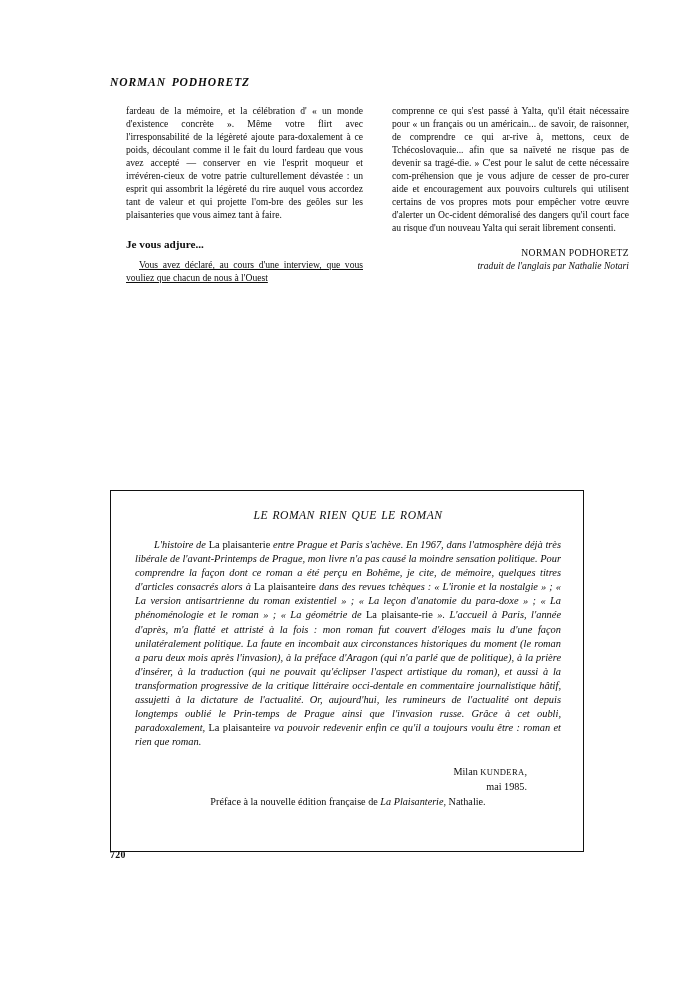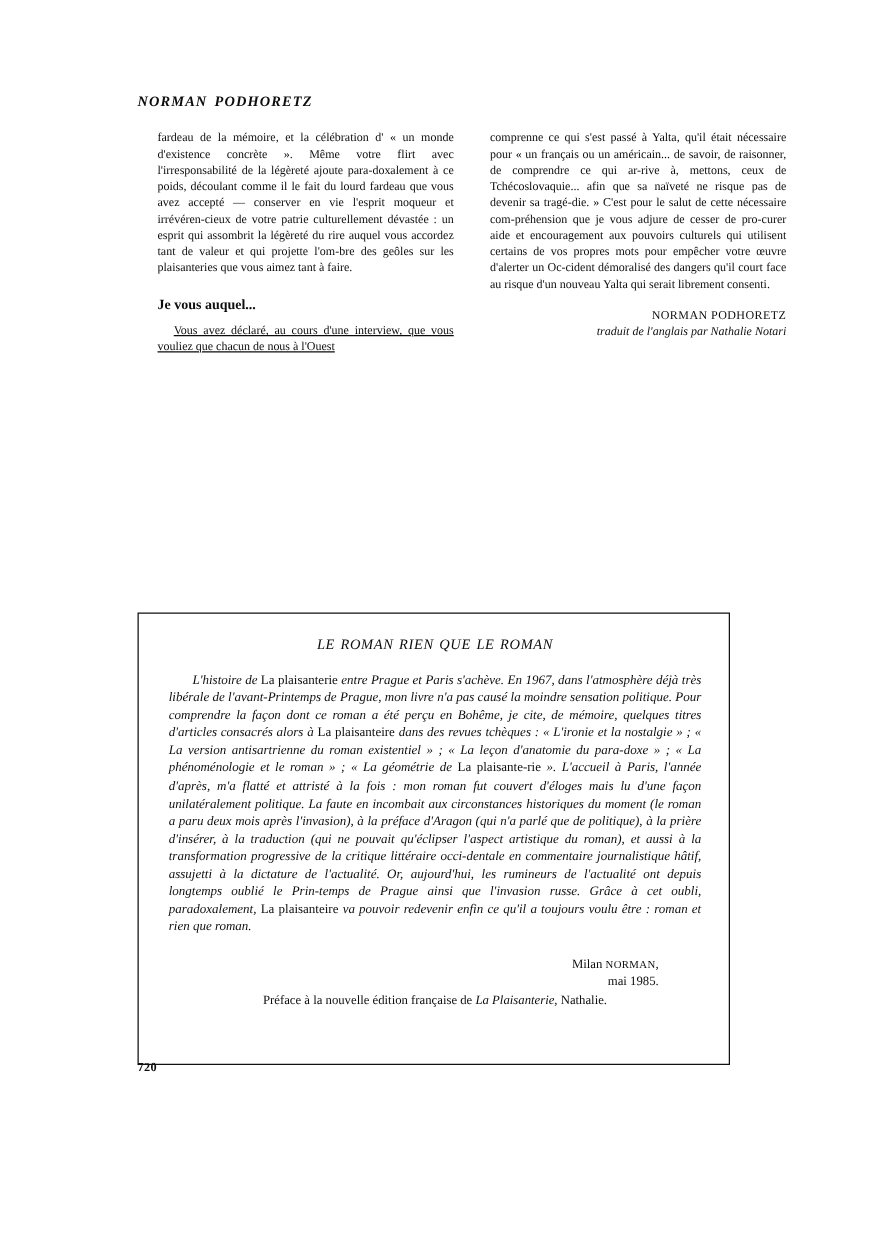--- a/index.html
+++ b/index.html
@@ -152,40 +152,40 @@
 <body>
 
 <div class="page">
 
   <div class="running-head">NORMAN PODHORETZ</div>
 
   <div class="columns">
 
     <div class="col">
       <p>fardeau de la mémoire, et la célébration d' « un monde d'existence concrète ». Même votre flirt avec l'irresponsabilité de la légèreté ajoute para-doxalement à ce poids, découlant comme il le fait du lourd fardeau que vous avez accepté — conserver en vie l'esprit moqueur et irrévéren-cieux de votre patrie culturellement dévastée : un esprit qui assombrit la légèreté du rire auquel vous accordez tant de valeur et qui projette l'om-bre des geôles sur les plaisanteries que vous aimez tant à faire.</p>
-      <h2 class="subhead">Je vous auquel...</h2>
+      <h2 class="subhead">Je vous adjure...</h2>
       <p class="indent">Vous avez déclaré, au cours d'une interview, que vous vouliez que chacun de nous à l'Ouest</p>
     </div>
 
     <div class="col">
       <p>comprenne ce qui s'est passé à Yalta, qu'il était nécessaire pour « un français ou un américain... de savoir, de raisonner, de comprendre ce qui ar-rive à, mettons, ceux de Tchécoslovaquie... afin que sa naïveté ne risque pas de devenir sa tragé-die. » C'est pour le salut de cette nécessaire com-préhension que je vous adjure de cesser de pro-curer aide et encouragement aux pouvoirs culturels qui utilisent certains de vos propres mots pour empêcher votre œuvre d'alerter un Oc-cident démoralisé des dangers qu'il court face au risque d'un nouveau Yalta qui serait librement consenti.</p>
       <div class="signature">
         <div class="author">NORMAN PODHORETZ</div>
         <div class="translator">traduit de l'anglais par Nathalie Notari</div>
       </div>
     </div>
 
   </div>
 
   <div class="excerpt-box">
     <div class="excerpt-inner">
       <div class="excerpt-title">LE ROMAN RIEN QUE LE ROMAN</div>
       <p class="excerpt-body"><span>L'histoire de </span><span class="rom">La plaisanterie</span><span> entre Prague et Paris s'achève. En 1967, dans l'atmosphère déjà très libérale de l'avant-Printemps de Prague, mon livre n'a pas causé la moindre sensation politique. Pour comprendre la façon dont ce roman a été perçu en Bohême, je cite, de mémoire, quelques titres d'articles consacrés alors à </span><span class="rom">La plaisanteire</span><span> dans des revues tchèques : « L'ironie et la nostalgie » ; « La version antisartrienne du roman existentiel » ; « La leçon d'anatomie du para-doxe » ; « La phénoménologie et le roman » ; « La géométrie de </span><span class="rom">La plaisante-rie</span><span> ». L'accueil à Paris, l'année d'après, m'a flatté et attristé à la fois : mon roman fut couvert d'éloges mais lu d'une façon unilatéralement politique. La faute en incombait aux circonstances historiques du moment (le roman a paru deux mois après l'invasion), à la préface d'Aragon (qui n'a parlé que de politique), à la prière d'insérer, à la traduction (qui ne pouvait qu'éclipser l'aspect artistique du roman), et aussi à la transformation progressive de la critique littéraire occi-dentale en commentaire journalistique hâtif, assujetti à la dictature de l'actualité. Or, aujourd'hui, les rumineurs de l'actualité ont depuis longtemps oublié le Prin-temps de Prague ainsi que l'invasion russe. Grâce à cet oubli, paradoxalement, </span><span class="rom">La plaisanteire</span><span> va pouvoir redevenir enfin ce qu'il a toujours voulu être : roman et rien que roman.</span></p>
       <p class="excerpt-credit">
-        <span>Milan </span><span class="sc">NORMAN</span><span>,</span><br>
+        <span>Milan </span><span class="sc">KUNDERA</span><span>,</span><br>
         <span>mai 1985.</span>
       </p>
       <p class="excerpt-source">
         <span>Préface à la nouvelle édition française de </span><span class="it">La Plaisanterie</span><span>, Nathalie.</span>
       </p>
     </div>
   </div>
 
   <div class="folio">720</div>
 

